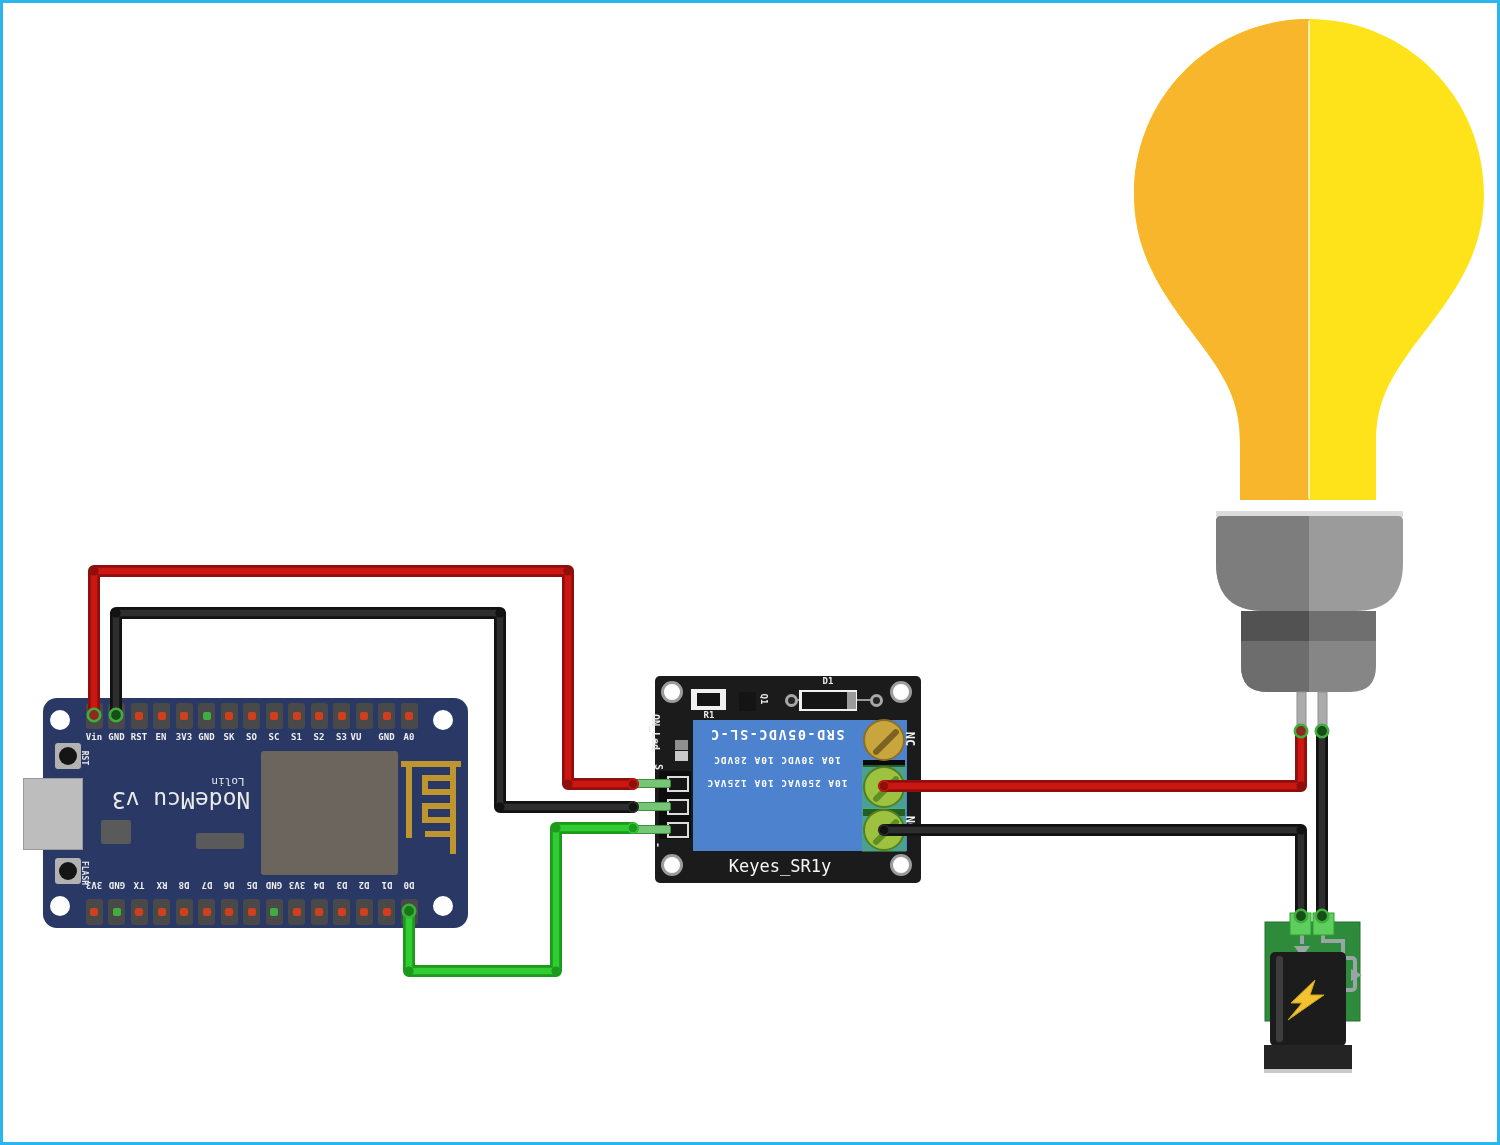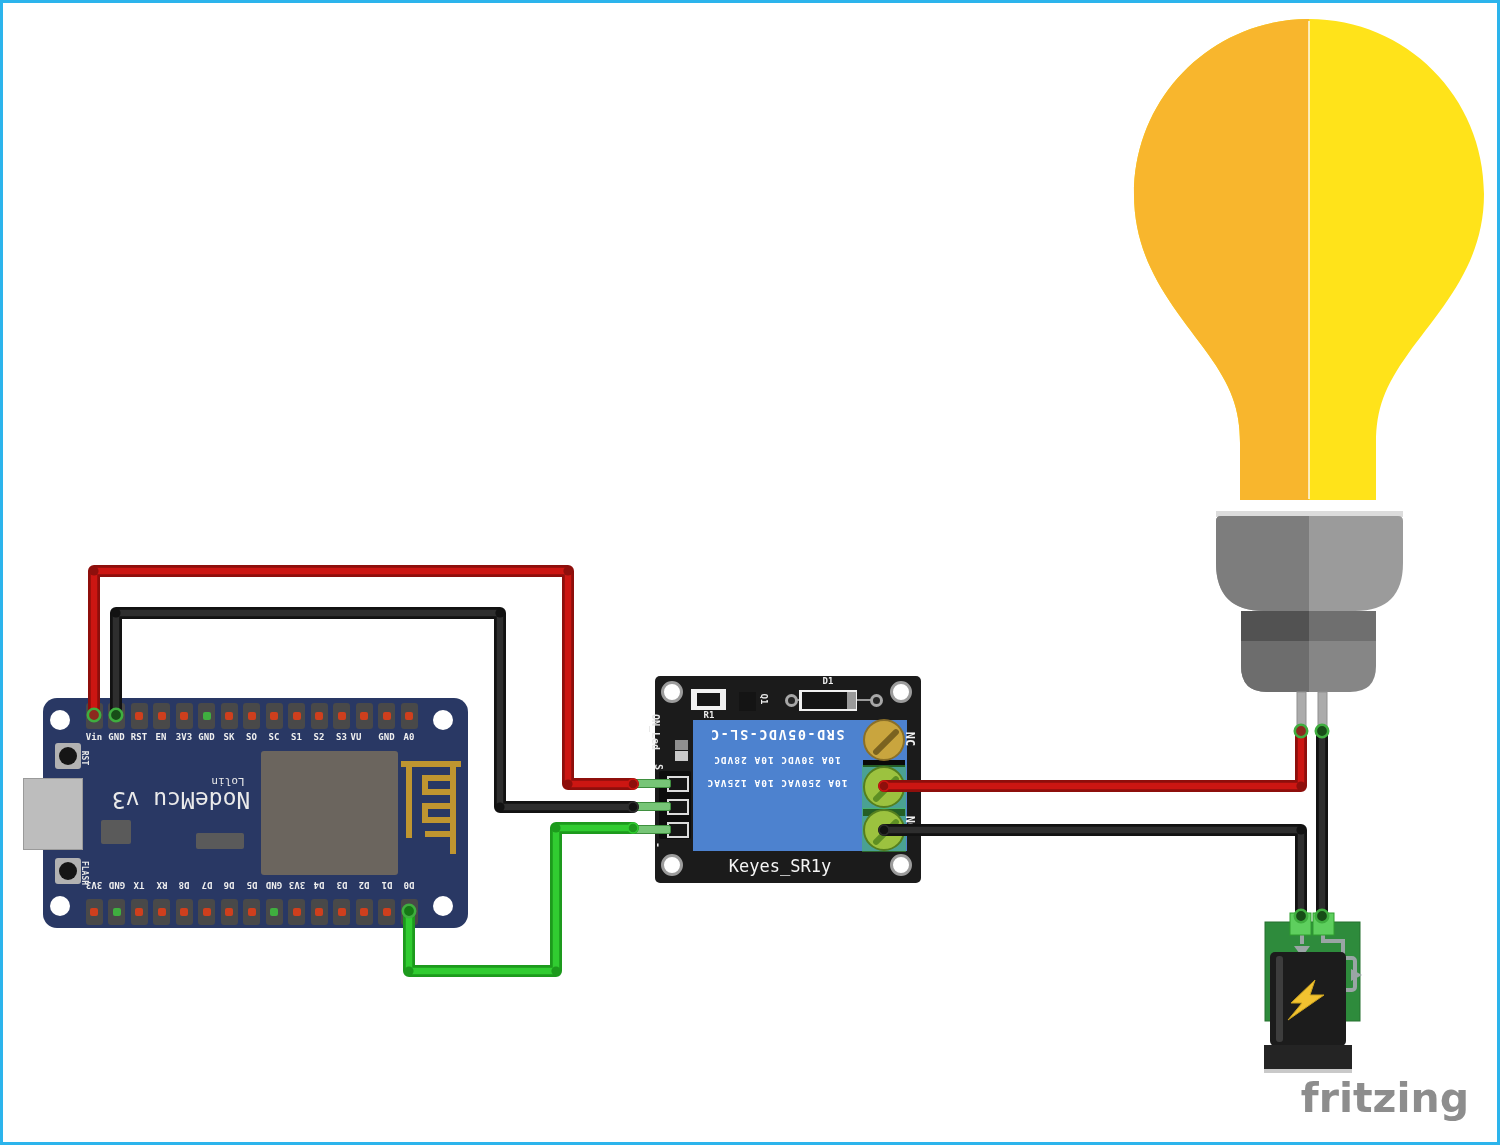--- a/index.html
+++ b/index.html
@@ -356,14 +356,13 @@
       <polyline points="881,827 1298,827 1298,913" fill="none" stroke="#2e2e2e" stroke-width="6.5" stroke-linecap="round" stroke-linejoin="round"></polyline>
       <circle cx="1298" cy="827" r="4.6" fill="#121212"></circle>
       <circle cx="881" cy="827" r="5" fill="#121212" stroke="#2e2e2e" stroke-width="1.5"></circle>
       <circle cx="1298" cy="913" r="6.2" fill="#174d17" stroke="#3fae3f" stroke-width="2.6"></circle>
       <polyline points="1319,728 1319,913" fill="none" stroke="#121212" stroke-width="12" stroke-linecap="round" stroke-linejoin="round"></polyline>
       <polyline points="1319,728 1319,913" fill="none" stroke="#2e2e2e" stroke-width="6.5" stroke-linecap="round" stroke-linejoin="round"></polyline>
       <circle cx="1319" cy="728" r="6.2" fill="#174d17" stroke="#3fae3f" stroke-width="2.6"></circle>
       <circle cx="1319" cy="913" r="6.2" fill="#174d17" stroke="#3fae3f" stroke-width="2.6"></circle>
     </svg>
 
-  <div id="watermark">fritzing</div>
 </div>
 
 </body></html>

